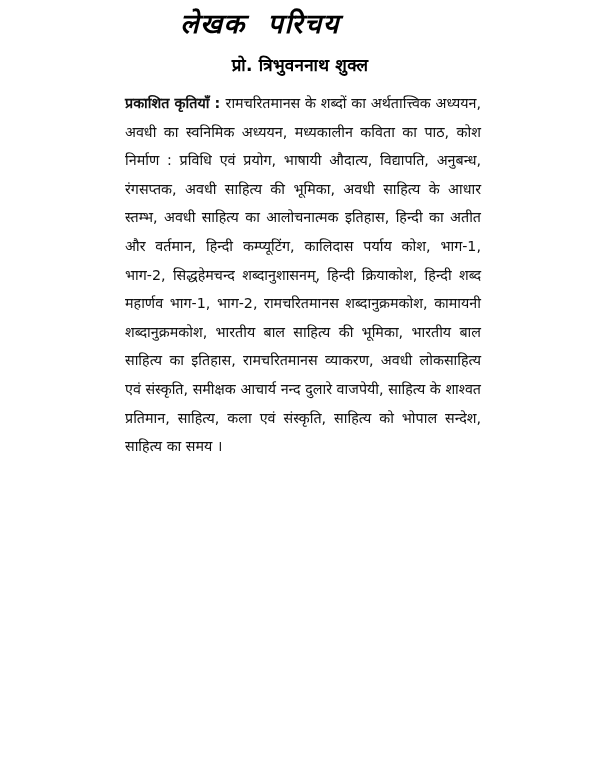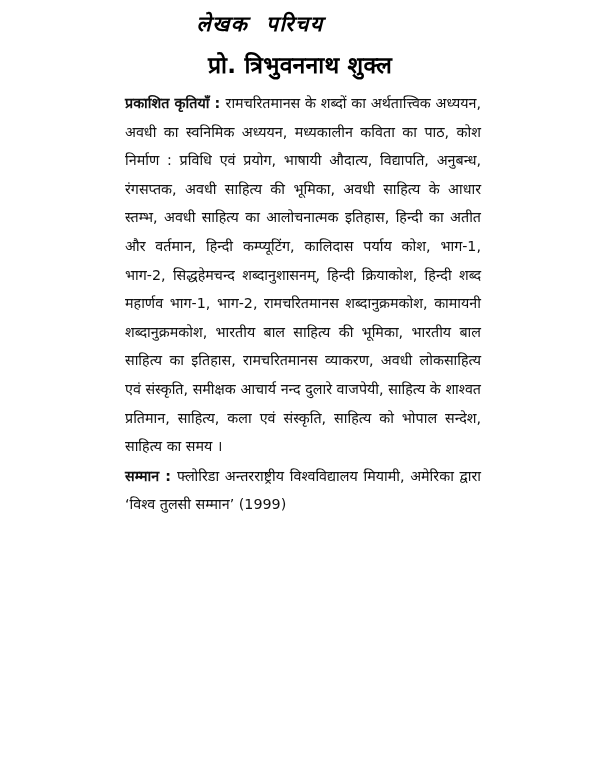--- a/index.html
+++ b/index.html
@@ -28,36 +28,36 @@
   }
 
   
   .doc-title {
     position: absolute;
     left: 0;
     top: 8px;
     width: 520px;
     text-align: center;
     font-family: "DejaVu Sans", "Liberation Sans", sans-serif;
-    font-size: 21px;
+    font-size: 27px;
     font-weight: 700;
     font-style: italic;
     letter-spacing: 1.5px;
     line-height: 32px;
     white-space: pre;
   }
 
   .doc-subtitle {
     position: absolute;
     left: 0;
     top: 53px;
     width: 600px;
     text-align: center;
     font-family: "DejaVu Sans", "Liberation Sans", sans-serif;
-    font-size: 23px;
+    font-size: 17px;
     font-weight: 700;
     letter-spacing: 0.2px;
     line-height: 25px;
     white-space: pre;
   }
 
   
   .body-block {
     position: absolute;
     left: 125px;
@@ -98,21 +98,18 @@
 
 
     <div class="gap-s"></div>
 
     <p class="para">
       <span class="lbl">प्रकाशित कृतियाँ</span><span class="lbl"> : </span><span>रामचरितमानस के शब्दों का अर्थतात्त्विक अध्ययन, अवधी का स्वनिमिक अध्ययन, मध्यकालीन कविता का पाठ, कोश निर्माण : प्रविधि एवं प्रयोग, भाषायी औदात्य, विद्यापति, अनुबन्ध, रंगसप्तक, अवधी साहित्य की भूमिका, अवधी साहित्य के आधार स्तम्भ, अवधी साहित्य का आलोचनात्मक इतिहास, हिन्दी का अतीत और वर्तमान, हिन्दी कम्प्यूटिंग, कालिदास पर्याय कोश, भाग-1, भाग-2, सिद्धहेमचन्द शब्दानुशासनम्, हिन्दी क्रियाकोश, हिन्दी शब्द महार्णव भाग-1, भाग-2, रामचरितमानस शब्दानुक्रमकोश, कामायनी शब्दानुक्रमकोश, भारतीय बाल साहित्य की भूमिका, भारतीय बाल साहित्य का इतिहास, रामचरितमानस व्याकरण, अवधी लोकसाहित्य एवं संस्कृति, समीक्षक आचार्य नन्द दुलारे वाजपेयी, साहित्य के शाश्वत प्रतिमान, साहित्य, कला एवं संस्कृति, साहित्य को भोपाल सन्देश, साहित्य का समय ।</span>
     </p>
 
     <div class="gap-s"></div>
 
-    <p class="para">
-      <span class="lbl">सम्मान</span><span class="lbl"> : </span><span>फ्लोरिडा अन्तरराष्ट्रीय विश्वविद्यालय मियामी, अमेरिका द्वारा ‘विश्व तुलसी सम्मान’ (1999)</span>
-    </p>
 
     <div class="gap-s"></div>
 
 
   </div>
 </div>
 
 </body></html>

